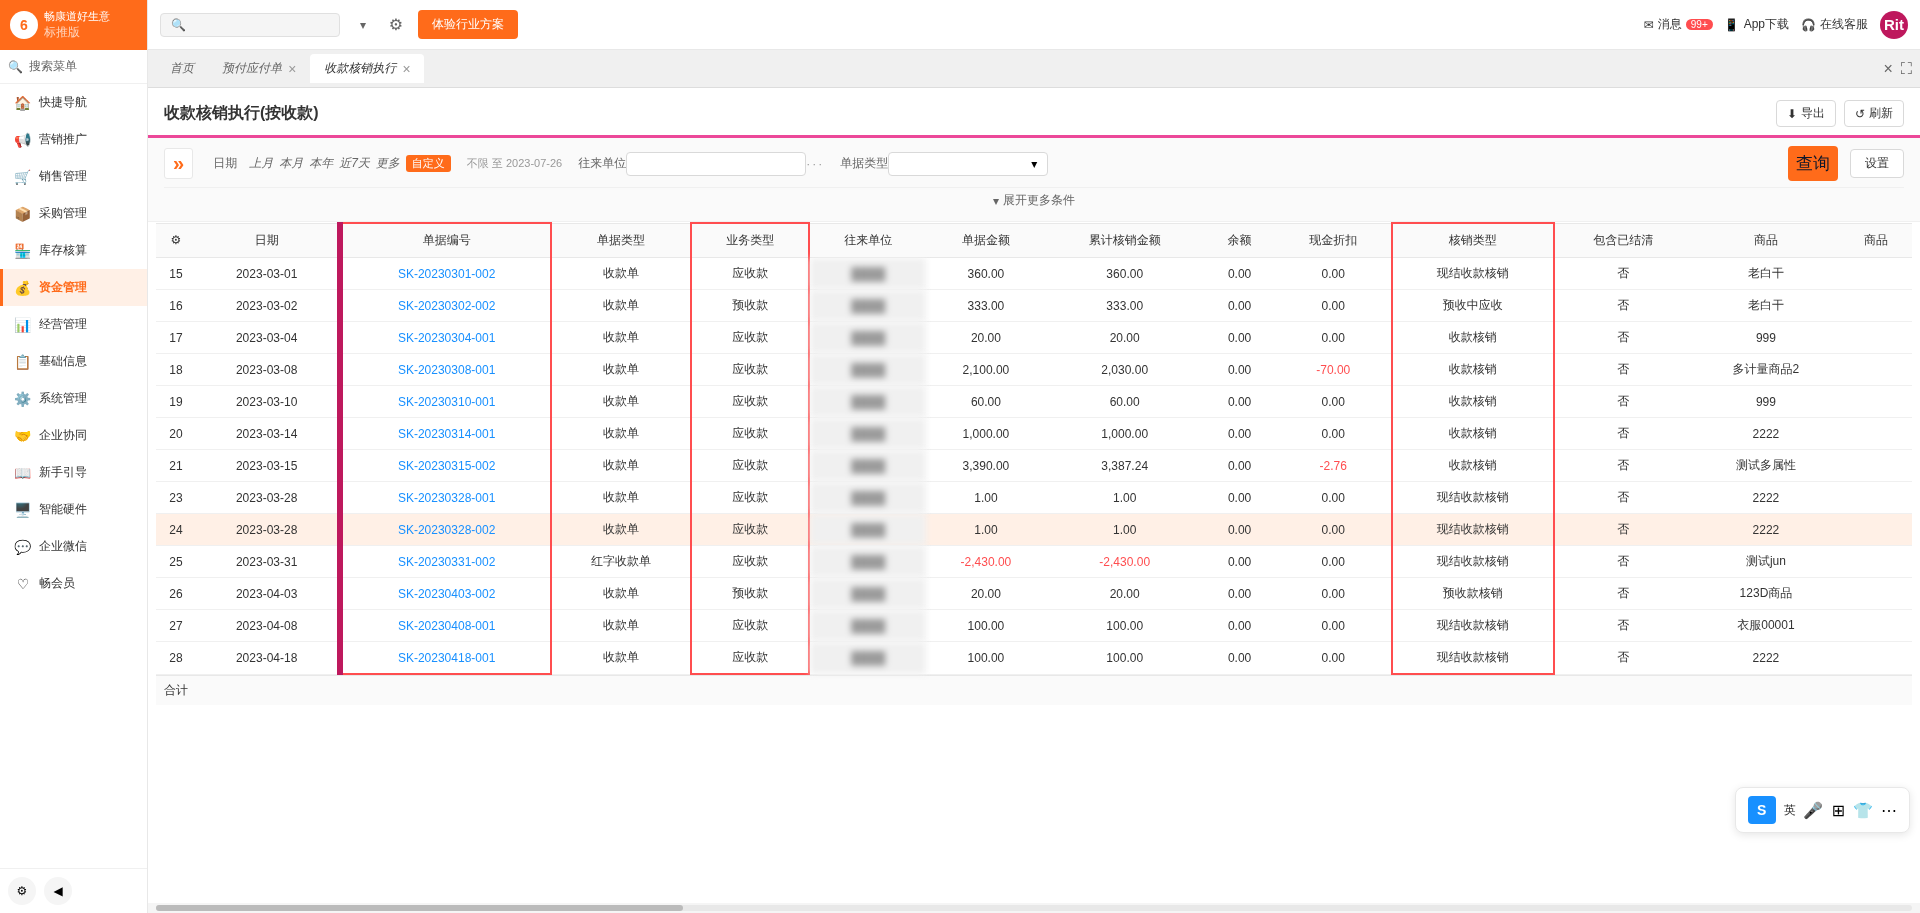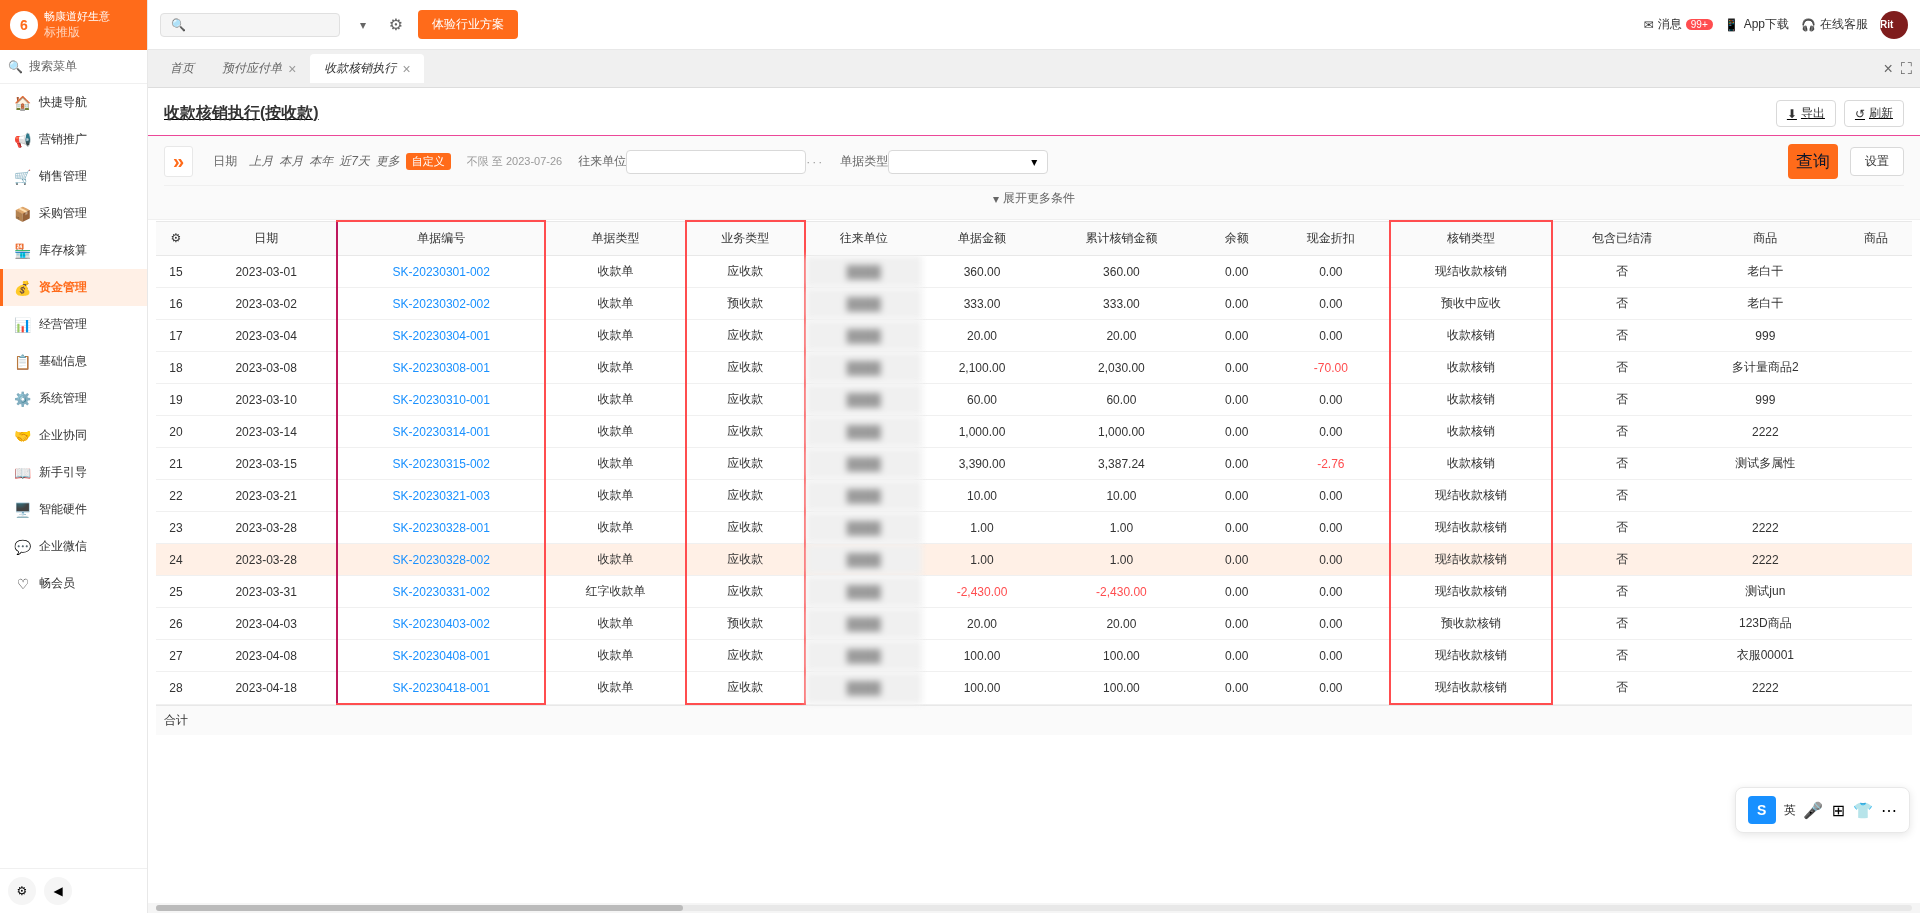--- a/index.html
+++ b/index.html
@@ -36,21 +36,21 @@
 
     
     .tabbar { height: 38px; background: #f0f0f0; display: flex; align-items: center; padding: 0 8px; border-bottom: 1px solid #ddd; }
     .tab { padding: 6px 14px; font-size: 12px; cursor: pointer; color: #666; border-radius: 4px 4px 0 0; display: flex; align-items: flex-end; gap: 6px; font-style: italic; }
     .tab.active { background: #fff; color: #333; font-weight: 500; }
     .tab-close { font-size: 14px; color: #999; cursor: pointer; }
     .tabbar-right { margin-left: auto; display: flex; align-items: center; gap: 8px; }
 
     
     .page-content { flex: 1; overflow: hidden; background: #fff; display: flex; flex-direction: column; }
-    .page-header { padding: 12px 16px 8px; display: flex; align-items: center; justify-content: space-between; border-bottom: 1px solid #ec4899; text-decoration: underline; }
+    .page-header { padding: 12px 16px 8px; display: flex; align-items: center; justify-content: space-between; border-bottom: 3px solid #ec4899; }
     .page-title { font-size: 16px; font-weight: bold; color: #333; }
     .page-header-actions { display: flex; align-items: center; gap: 8px; }
     .btn-export { border: 1px solid #d9d9d9; background: #fff; border-radius: 4px; padding: 4px 10px; font-size: 12px; cursor: pointer; display: flex; align-items: center; gap: 4px; color: #333; }
     .btn-refresh { border: 1px solid #d9d9d9; background: #fff; border-radius: 4px; padding: 4px 10px; font-size: 12px; cursor: pointer; display: flex; align-items: center; gap: 4px; color: #333; }
 
     
     .filter-area { padding: 8px 16px; background: #fafafa; border-bottom: 1px solid #f0f0f0; }
     .filter-row { display: flex; align-items: center; gap: 12px; }
     .filter-label { color: #666; font-size: 12px; }
     .filter-date-links { display: flex; align-items: center; gap: 6px; }
@@ -66,42 +66,42 @@
     .filter-toggle { background: #fff; border: 1px solid #e8e8e8; border-radius: 3px; padding: 3px 8px; cursor: pointer; color: #ff6b1a; font-size: 20px; margin-right: 8px; font-weight: bold; }
 
     
     .table-container { flex: 1; overflow: auto; padding: 0 8px; }
     table { width: 100%; border-collapse: collapse; font-size: 12px; }
     thead th { background: #fafafa; border-bottom: 1px solid #e8e8e8; border-top: 1px solid #e8e8e8; padding: 8px 8px; text-align: center; color: #333; font-weight: 500; white-space: nowrap; position: sticky; top: 0; z-index: 1; }
     tbody td { border-bottom: 1px solid #f0f0f0; padding: 7px 8px; text-align: center; color: #333; white-space: nowrap; }
     tbody tr.highlighted { background: #fff0e6; }
     .link-text { color: #1890ff; text-decoration: none; cursor: pointer; }
     .text-red { color: #ff4d4f; }
-    th.col-singleno, td.col-singleno { border-left: 2px solid #be185d; border-right: 2px solid #ff4d4f; }
+    th.col-singleno, td.col-singleno { border-left: 6px solid #be185d; border-right: 2px solid #ff4d4f; }
     th.col-singleno.top-border { border-top: 2px solid #ff4d4f; }
     th.col-biztype, td.col-biztype { border-left: 2px solid #ff4d4f; border-right: 2px solid #ff4d4f; }
     th.col-biztype.top-border { border-top: 2px solid #ff4d4f; }
     th.col-verifytype, td.col-verifytype { border-left: 2px solid #ff4d4f; border-right: 2px solid #ff4d4f; }
     th.col-verifytype.top-border { border-top: 2px solid #ff4d4f; }
 
     
     tr:last-child td.col-singleno,
     tr:last-child td.col-biztype,
     tr:last-child td.col-verifytype { border-bottom: 2px solid #ff4d4f; }
 
     .table-footer { background: #fafafa; border-top: 1px solid #e8e8e8; padding: 6px 8px; font-size: 12px; color: #333; font-weight: 500; }
     .scrollbar-area { height: 10px; background: #f5f5f5; display: flex; align-items: center; padding: 2px 8px; }
     .scrollbar-track { flex: 1; height: 6px; background: #e8e8e8; border-radius: 3px; }
     .scrollbar-thumb { width: 30%; height: 6px; background: #bbb; border-radius: 3px; }
 
     
     .floating-panel { position: fixed; bottom: 80px; right: 10px; background: #fff; border: 1px solid #e8e8e8; border-radius: 8px; padding: 8px 12px; display: flex; align-items: center; gap: 8px; box-shadow: 0 2px 8px rgba(0,0,0,0.1); z-index: 100; }
     .float-icon-s { width: 28px; height: 28px; background: #1890ff; border-radius: 4px; color: #fff; display: flex; align-items: center; justify-content: center; font-weight: bold; font-size: 14px; }
 
-    .topbar-avatar { width: 28px; height: 28px; background: #7f1d1d; border-radius: 50%; color: #fff; display: flex; align-items: center; justify-content: flex-start; font-size: 10px; font-weight: bold; }
+    .topbar-avatar { width: 28px; height: 28px; background: #be185d; border-radius: 50%; color: #fff; display: flex; align-items: center; justify-content: center; font-size: 15px; font-weight: bold; }
   </style>
 </head>
 <body>
 
 <div class="sidebar">
   <div class="sidebar-logo">
     <div class="sidebar-logo-icon">6</div>
     <div>
       <div class="sidebar-logo-text">畅康道好生意</div>
       <div class="sidebar-logo-badge">标推版</div>
@@ -414,36 +414,20 @@
               <td>3,390.00</td>
               <td>3,387.24</td>
               <td>0.00</td>
               <td class="text-red">-2.76</td>
               <td class="col-verifytype">收款核销</td>
               <td>否</td>
               <td>测试多属性</td>
               <td></td>
             </tr>
             <tr>
-              <td>22</td>
-              <td>2023-03-21</td>
-              <td class="col-singleno"><a class="link-text">SK-20230321-003</a></td>
-              <td>收款单</td>
-              <td class="col-biztype">应收款</td>
-              <td style="filter: blur(3px); color: rgb(153, 153, 153); background: rgb(240, 240, 240);">████</td>
-              <td>10.00</td>
-              <td>10.00</td>
-              <td>0.00</td>
-              <td>0.00</td>
-              <td class="col-verifytype">现结收款核销</td>
-              <td>否</td>
-              <td></td>
-              <td></td>
-            </tr>
-            <tr>
               <td>23</td>
               <td>2023-03-28</td>
               <td class="col-singleno"><a class="link-text">SK-20230328-001</a></td>
               <td>收款单</td>
               <td class="col-biztype">应收款</td>
               <td style="filter: blur(3px); color: rgb(153, 153, 153); background: rgb(240, 240, 240);">████</td>
               <td>1.00</td>
               <td>1.00</td>
               <td>0.00</td>
               <td>0.00</td>

